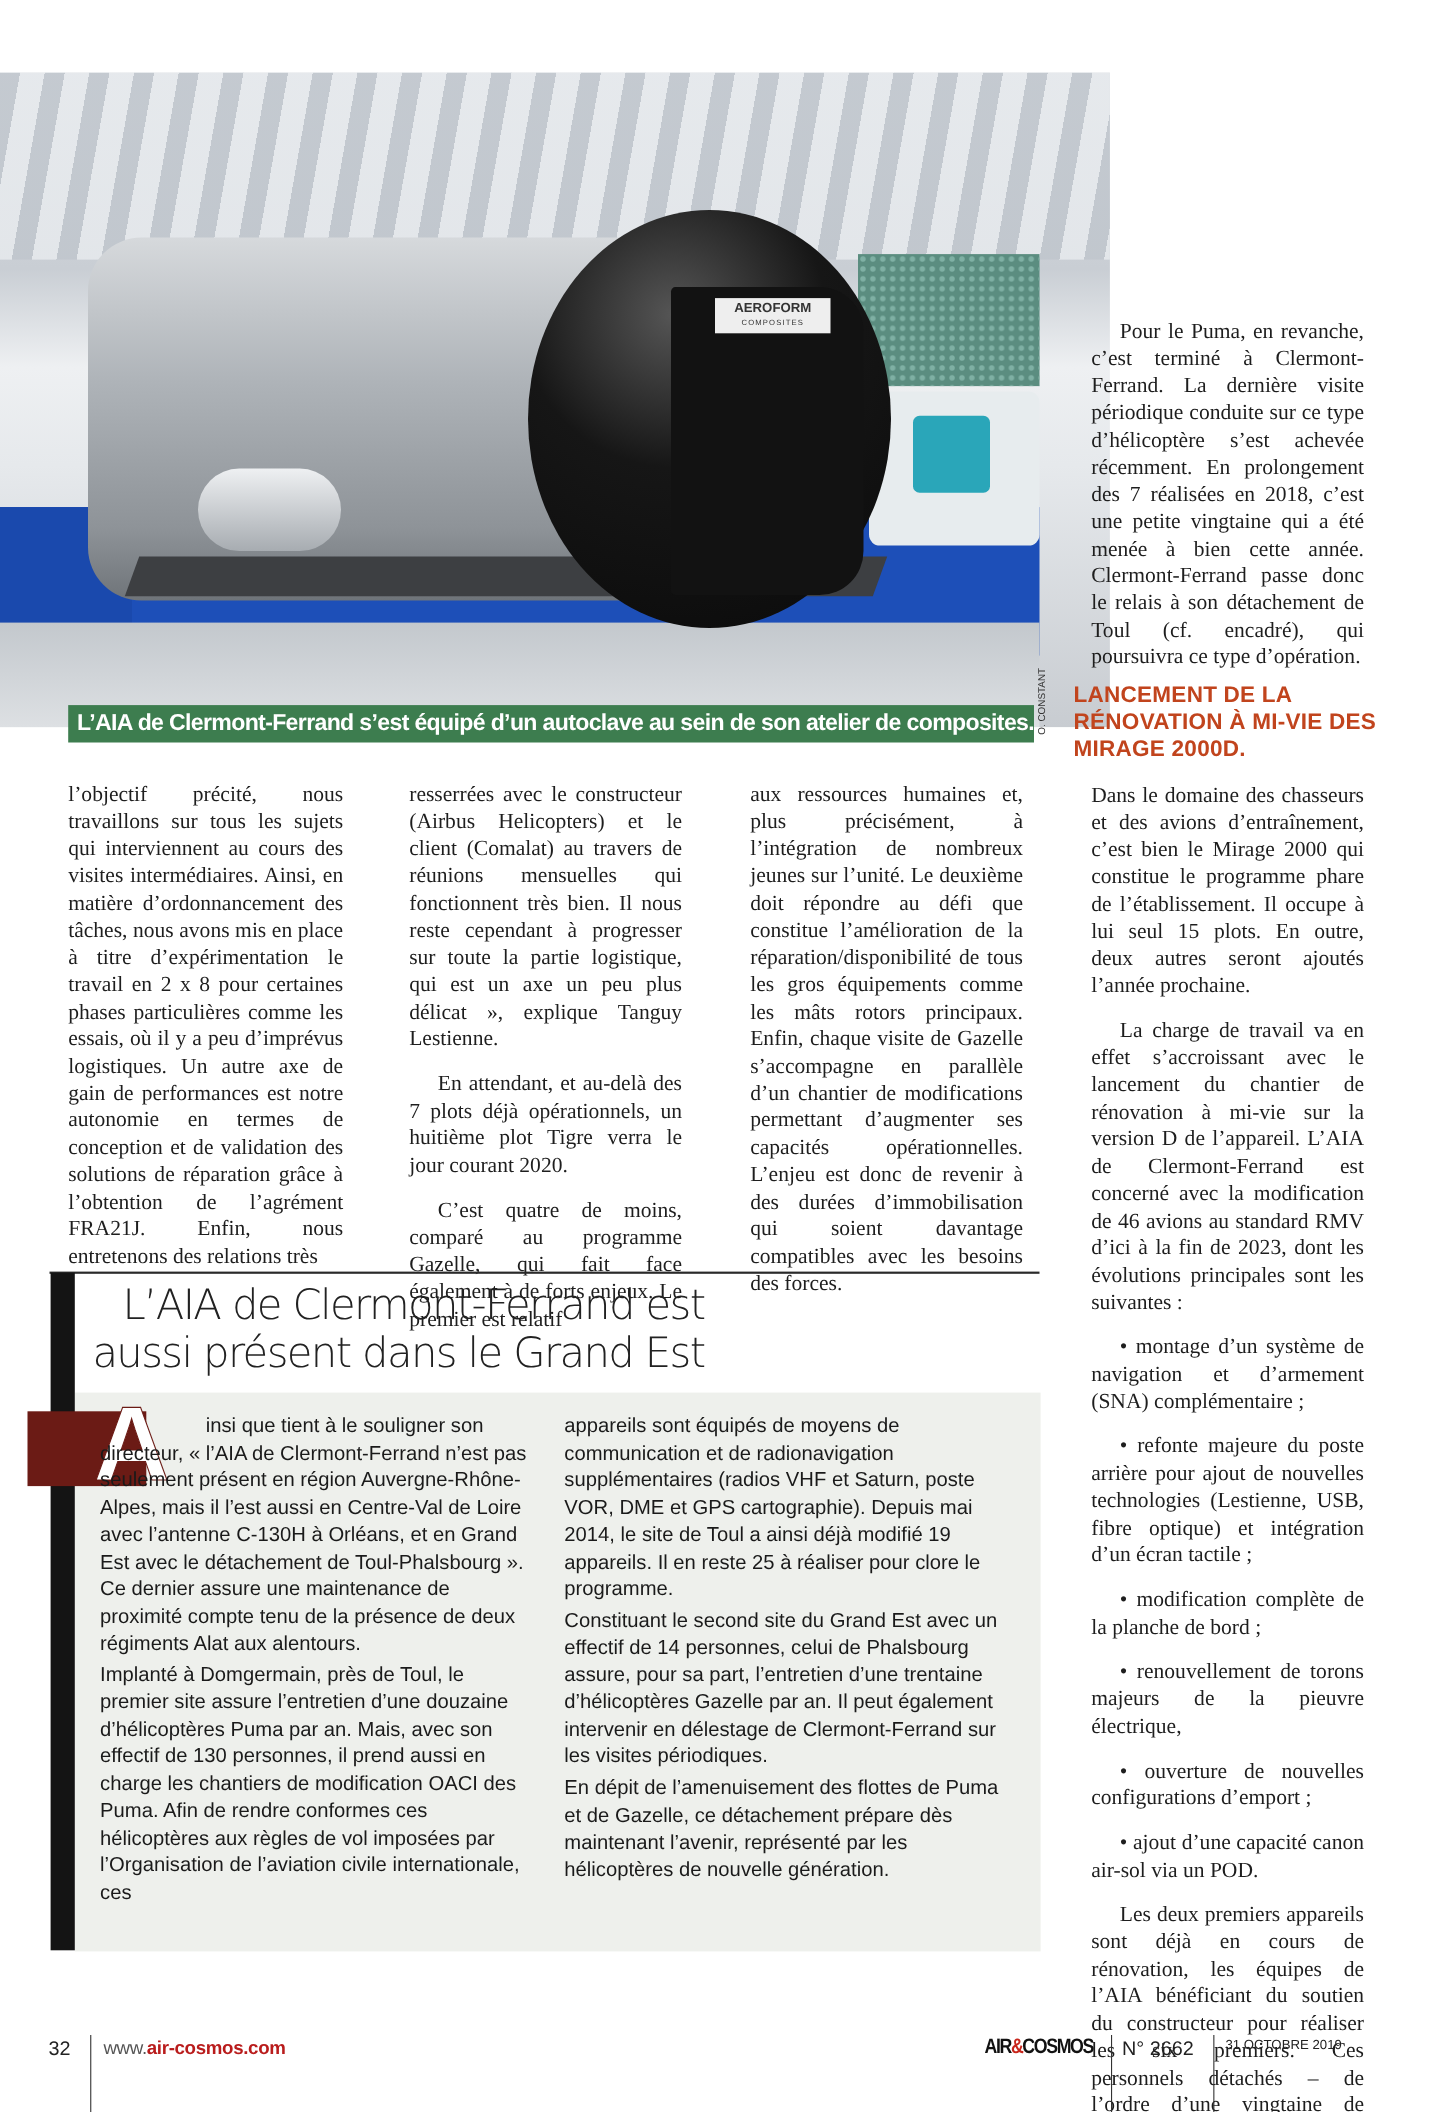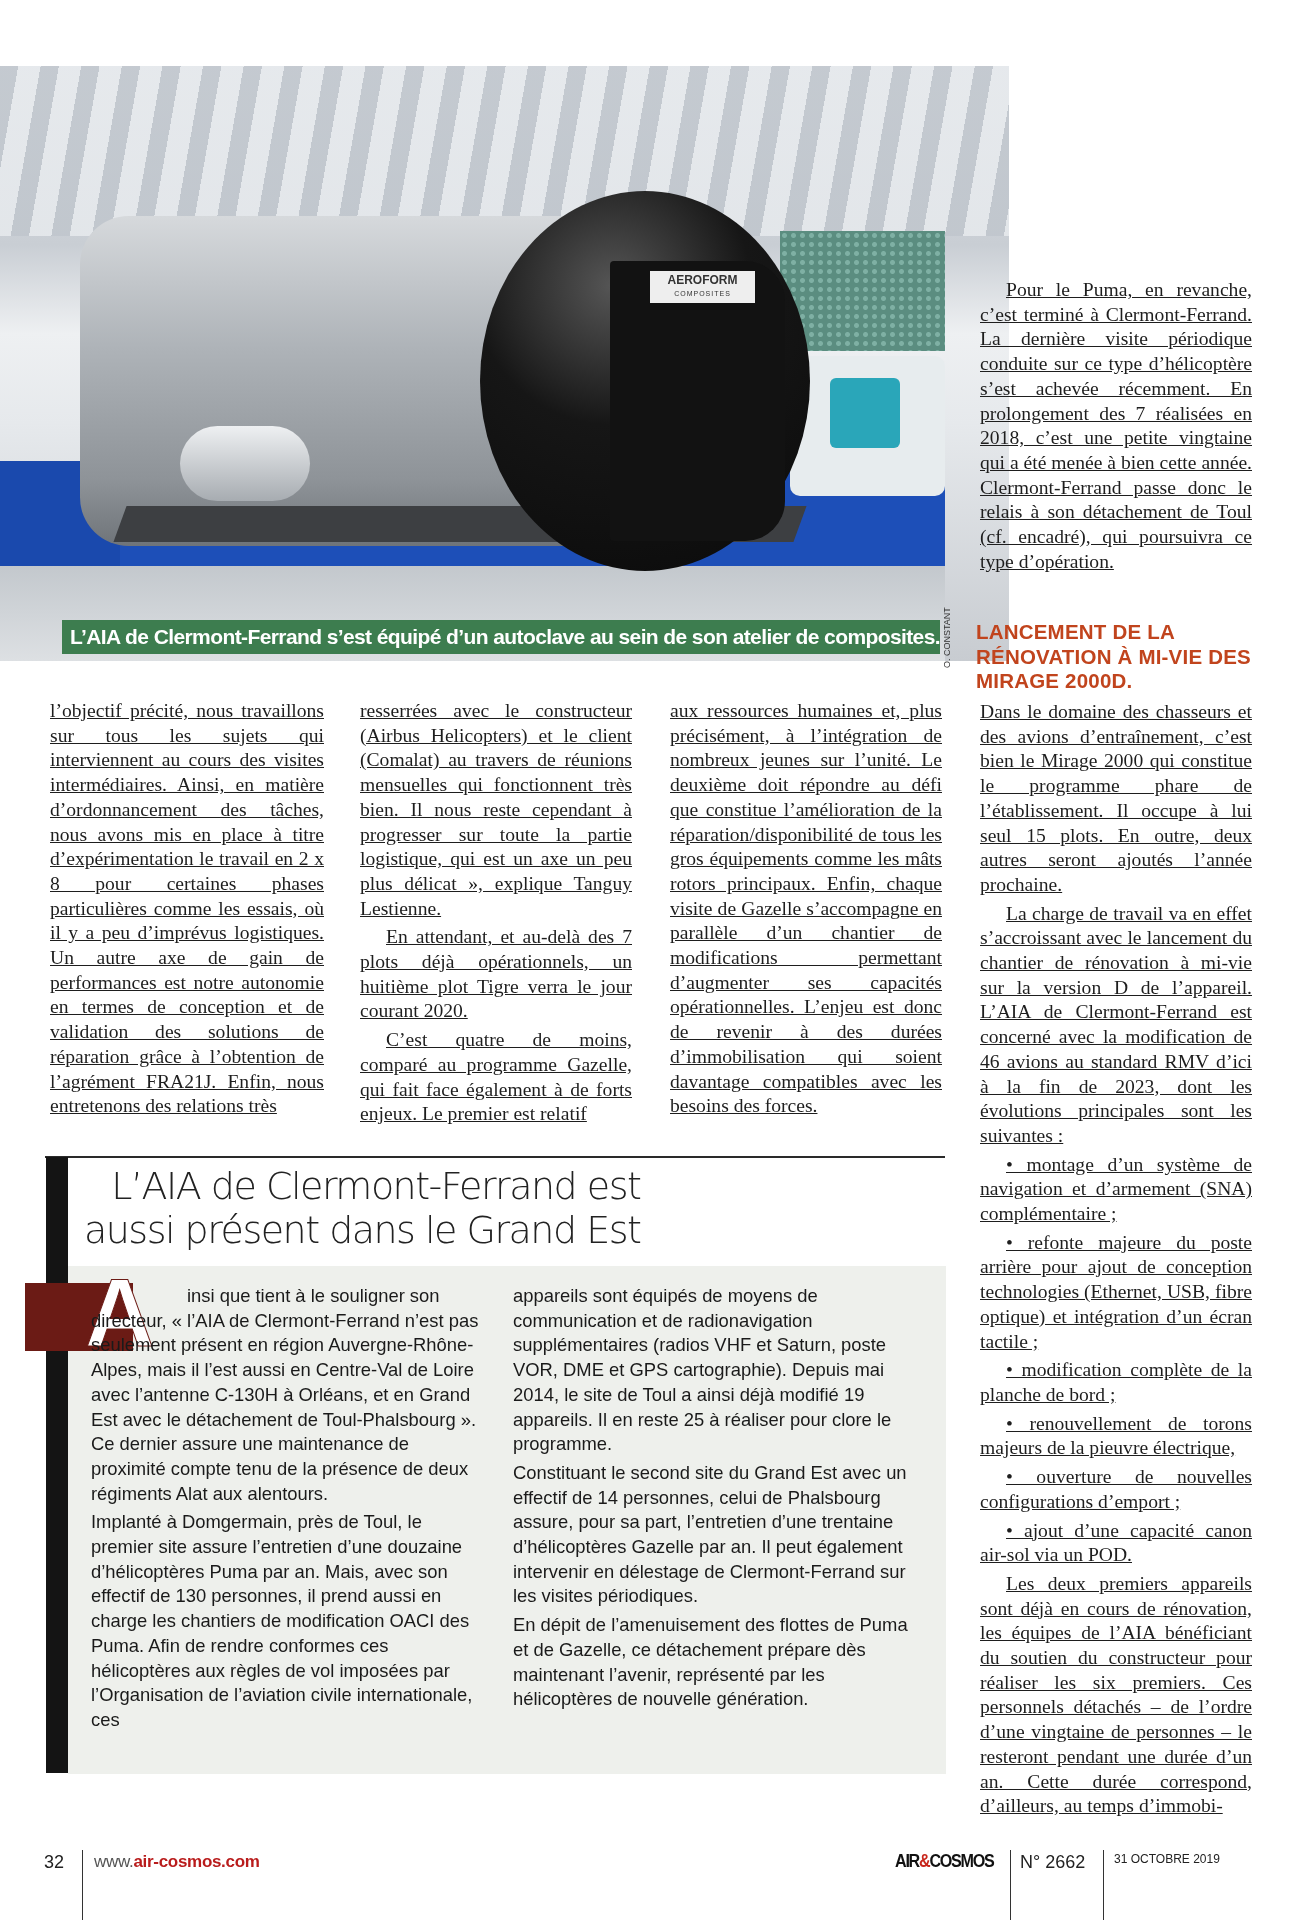--- a/index.html
+++ b/index.html
@@ -21,30 +21,30 @@
     background:linear-gradient(180deg,#d6d9dc 0%,#aeb3b8 40%,#8e9398 80%,#6f7479 100%);}
   .photo .dome{position:absolute;left:480px;top:125px;width:330px;height:380px;border-radius:50%;
     background:radial-gradient(circle at 40% 25%,#555 0%,#161616 40%,#0a0a0a 100%);}
   .photo .door{position:absolute;left:610px;top:195px;width:175px;height:280px;background:#121212;border-radius:4px 40px 40px 4px;}
   .photo .logo{position:absolute;left:650px;top:205px;width:105px;height:32px;background:#eeeeee;
     font:bold 12px "Liberation Sans",sans-serif;color:#333;text-align:center;line-height:14px;padding-top:2px;box-sizing:border-box;}
   .photo .logo small{display:block;font-size:7px;letter-spacing:1px;font-weight:normal;}
   .photo .cyl{position:absolute;left:180px;top:360px;width:130px;height:75px;border-radius:38px;background:linear-gradient(180deg,#eef0f2,#a7acb1);}
   .photo .base{position:absolute;left:120px;top:440px;width:680px;height:36px;background:#3d3f42;transform:skewX(-20deg);}
 
-  .caption-band{position:absolute;left:62px;top:620px;width:878px;height:34px;background:#3d7d4f;
+  .caption-band{position:absolute;left:62px;top:641px;width:878px;height:34px;background:#3d7d4f;
     color:#fff;font:bold 21px "Liberation Sans",sans-serif;line-height:34px;padding-left:8px;box-sizing:border-box;
     white-space:nowrap;letter-spacing:-0.6px;transform-origin:left;}
   .credit{position:absolute;left:942px;top:668px;transform:rotate(-90deg);transform-origin:left top;
     font:9px "Liberation Sans",sans-serif;color:#333;white-space:nowrap;}
 
   
   .col{position:absolute;font-family:"Liberation Serif","DejaVu Serif",serif;font-size:19.6px;line-height:24.7px;
     text-align:justify;color:#1e1e1e;}
-  .col p{margin:4px;text-decoration:underline;}
+  .col p{margin:16px;}
   .col p.ind{text-indent:26px;}
   .c1{left:46px;top:695px;width:282px;}
   .c2{left:356px;top:695px;width:280px;}
   .c3{left:666px;top:695px;width:280px;}
   .c4{left:976px;top:274px;width:280px;}
   .c4b{left:976px;top:696px;width:280px;}
   .subhead{position:absolute;left:976px;top:620px;width:300px;font:bold 20.5px "Liberation Sans",sans-serif;
     line-height:24.5px;color:#c1441d;letter-spacing:0.2px;}
 
   
@@ -110,21 +110,21 @@
   <p>aux ressources humaines et, plus précisément, à l’intégration de nombreux jeunes sur l’unité. Le deuxième doit répondre au défi que constitue l’amélioration de la réparation/disponibilité de tous les gros équipements comme les mâts rotors principaux. Enfin, chaque visite de Gazelle s’accompagne en parallèle d’un chantier de modifications permettant d’augmenter ses capacités opérationnelles. L’enjeu est donc de revenir à des durées d’immobilisation qui soient davantage compatibles avec les besoins des forces.</p>
 </div>
 <div class="col c4">
   <p class="ind">Pour le Puma, en revanche, c’est terminé à Clermont-Ferrand. La dernière visite périodique conduite sur ce type d’hélicoptère s’est achevée récemment. En prolongement des 7 réalisées en 2018, c’est une petite vingtaine qui a été menée à bien cette année. Clermont-Ferrand passe donc le relais à son détachement de Toul (cf. encadré), qui poursuivra ce type d’opération.</p>
 </div>
 <div class="subhead">LANCEMENT DE LA RÉNOVATION À MI-VIE DES MIRAGE 2000D.</div>
 <div class="col c4b">
   <p>Dans le domaine des chasseurs et des avions d’entraînement, c’est bien le Mirage 2000 qui constitue le programme phare de l’établissement. Il occupe à lui seul 15 plots. En outre, deux autres seront ajoutés l’année prochaine.</p>
   <p class="ind">La charge de travail va en effet s’accroissant avec le lancement du chantier de rénovation à mi-vie sur la version D de l’appareil. L’AIA de Clermont-Ferrand est concerné avec la modification de 46 avions au standard RMV d’ici à la fin de 2023, dont les évolutions principales sont les suivantes :</p>
   <p class="ind">• montage d’un système de navigation et d’armement (SNA) complémentaire ;</p>
-  <p class="ind">• refonte majeure du poste arrière pour ajout de conception technologies (Ethernet, USB, fibre optique) et intégration d’un écran tactile ;</p>
+  <p class="ind">• refonte majeure du poste arrière pour ajout de nouvelles technologies (Lestienne, USB, fibre optique) et intégration d’un écran tactile ;</p>
   <p class="ind">• modification complète de la planche de bord ;</p>
   <p class="ind">• renouvellement de torons majeurs de la pieuvre électrique,</p>
   <p class="ind">• ouverture de nouvelles configurations d’emport ;</p>
   <p class="ind">• ajout d’une capacité canon air-sol via un POD.</p>
   <p class="ind">Les deux premiers appareils sont déjà en cours de rénovation, les équipes de l’AIA bénéficiant du soutien du constructeur pour réaliser les six premiers. Ces personnels détachés – de l’ordre d’une vingtaine de personnes – le resteront pendant une durée d’un an. Cette durée correspond, d’ailleurs, au temps d’immobi-</p>
 </div>
 
 <div class="box-topline"></div>
 <div class="box-body"></div>
 <div class="box-leftbar"></div>

